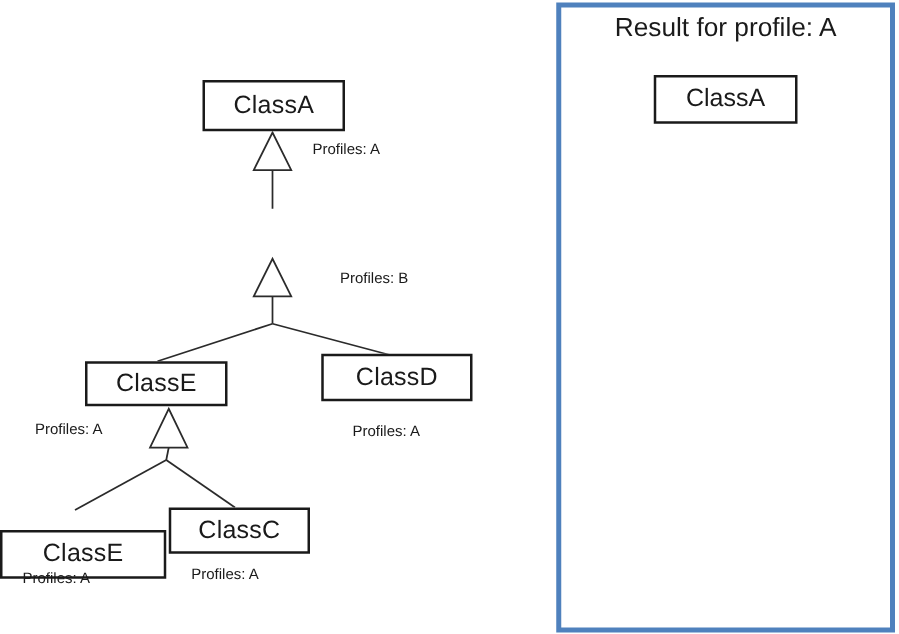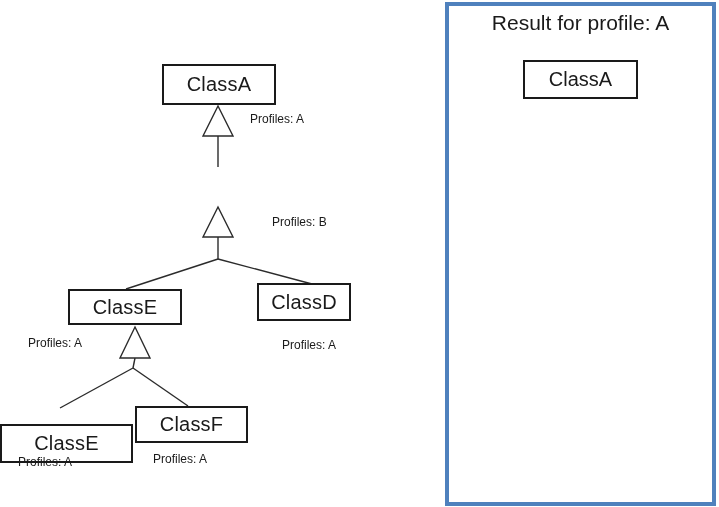--- a/index.html
+++ b/index.html
@@ -83,23 +83,23 @@
     <polygon points="218,207 233,237 203,237" fill="#ffffff" stroke="#2b2b2b" stroke-width="1.4"></polygon>
 
     <line x1="135" y1="358" x2="133" y2="368" stroke="#2b2b2b" stroke-width="1.4"></line>
     <line x1="133" y1="368" x2="60" y2="408" stroke="#2b2b2b" stroke-width="1.4"></line>
     <line x1="133" y1="368" x2="188" y2="406" stroke="#2b2b2b" stroke-width="1.4"></line>
     <polygon points="135,327 150,358 120,358" fill="#ffffff" stroke="#2b2b2b" stroke-width="1.4"></polygon>
   </svg>
 
   <div class="cbox" style="left:162px; top:64px; width:114px; height:41px">ClassA</div>
   <div class="cbox" style="left:68px; top:289px; width:114px; height:36px">ClassE</div>
-  <div class="cbox" style="left:257px; top:283px; width:94px; height:38px">ClassD</div>
+  <div class="cbox" style="left:257px; top:283px; width:121px; height:38px">ClassD</div>
   <div class="cbox" style="left:0px; top:424px; width:133px; height:39px">ClassE</div>
-  <div class="cbox" style="left:135px; top:406px; width:113px; height:37px">ClassF</div>
+  <div class="cbox" style="left:135px; top:406px; width:113px; height:37px">ClassC</div>
 
   <div class="plabel" style="left:250px; top:113px">Profiles: A</div>
   <div class="plabel" style="left:272px; top:216px">Profiles: B</div>
   <div class="plabel" style="left:28px; top:337px">Profiles: A</div>
   <div class="plabel" style="left:282px; top:339px">Profiles: A</div>
   <div class="plabel" style="left:18px; top:456px">Profiles: A</div>
   <div class="plabel" style="left:153px; top:453px">Profiles: A</div>
 
   <div class="panel" style="border-color: rgb(79, 129, 189);">
     <div class="panel-title">Result for profile: A</div>

